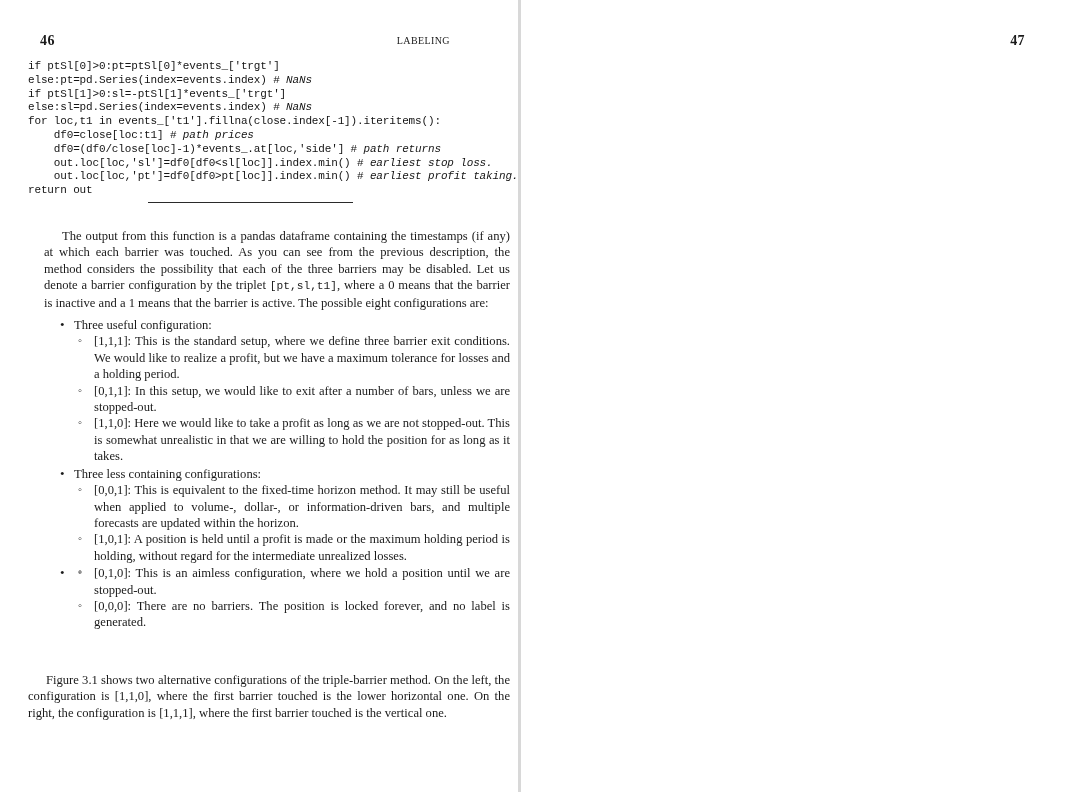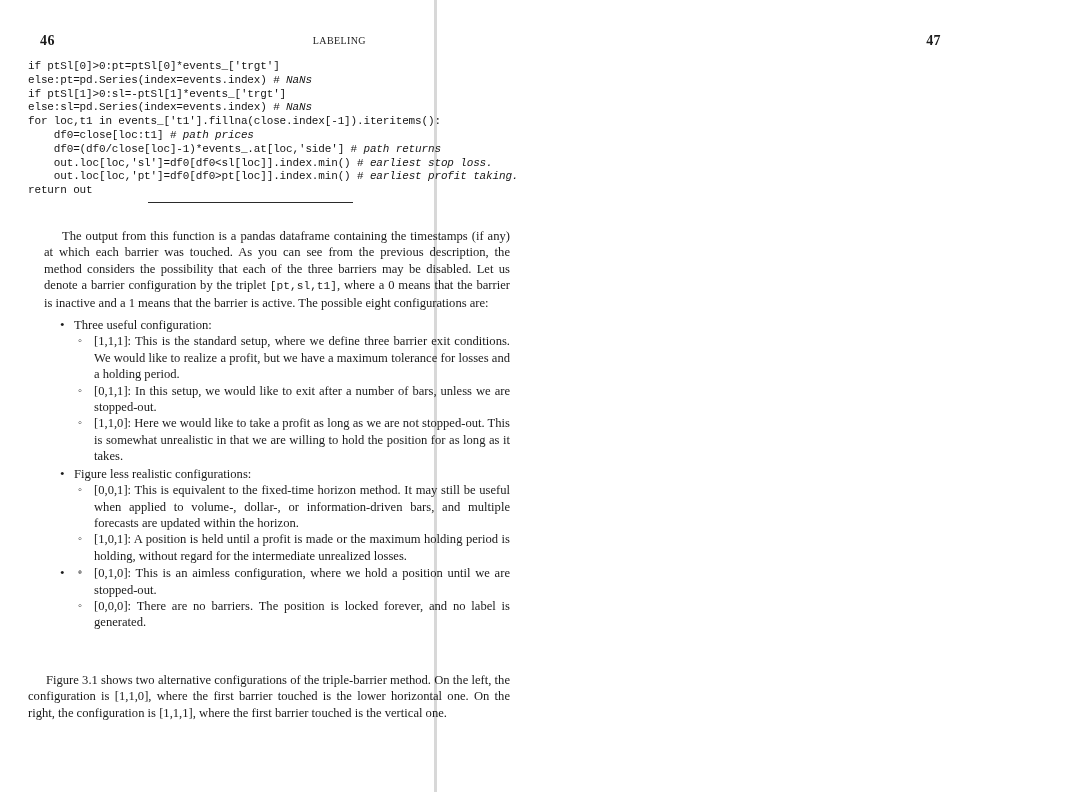--- a/index.html
+++ b/index.html
@@ -17,21 +17,21 @@
   }
 
   .page-spread {
     position: absolute;
     inset: 0;
     display: flex;
   }
 
   .page-left {
     position: relative;
-    width: 434px;
+    width: 518px;
     height: 792px;
     box-sizing: border-box;
   }
   .page-divider {
     width: 3px;
     height: 792px;
     background: #d8d8d8;
   }
   .page-right {
     position: relative;
@@ -163,21 +163,21 @@
             <span class="b1">•</span>
             <div>Three useful configuration:</div>
             <ul class="lvl2">
               <li><span class="b2">◦</span><span>[1,1,1]: This is the standard setup, where we define three barrier exit conditions. We would like to realize a profit, but we have a maximum tolerance for losses and a holding period.</span></li>
               <li><span class="b2">◦</span><span>[0,1,1]: In this setup, we would like to exit after a number of bars, unless we are stopped-out.</span></li>
               <li><span class="b2">◦</span><span>[1,1,0]: Here we would like to take a profit as long as we are not stopped-out. This is somewhat unrealistic in that we are willing to hold the position for as long as it takes.</span></li>
             </ul>
           </li>
           <li>
             <span class="b1">•</span>
-            <div>Figure less realistic configurations:</div>
+            <div>Three less containing configurations:</div>
             <ul class="lvl2">
               <li><span class="b2">◦</span><span>[0,0,1]: This is equivalent to the fixed-time horizon method. It may still be useful when applied to volume-, dollar-, or information-driven bars, and multiple forecasts are updated within the horizon.</span></li>
               <li><span class="b2">◦</span><span>[1,0,1]: A position is held until a profit is made or the maximum holding period is holding, without regard for the intermediate unrealized losses.</span></li>
               <li><span class="b2">◦</span></li>
             </ul>
           </li>
           <li>
             <span class="b1">•</span>
             <ul class="lvl2">
               <li><span class="b2">◦</span><span>[0,1,0]: This is an aimless configuration, where we hold a position until we are stopped-out.</span></li>

